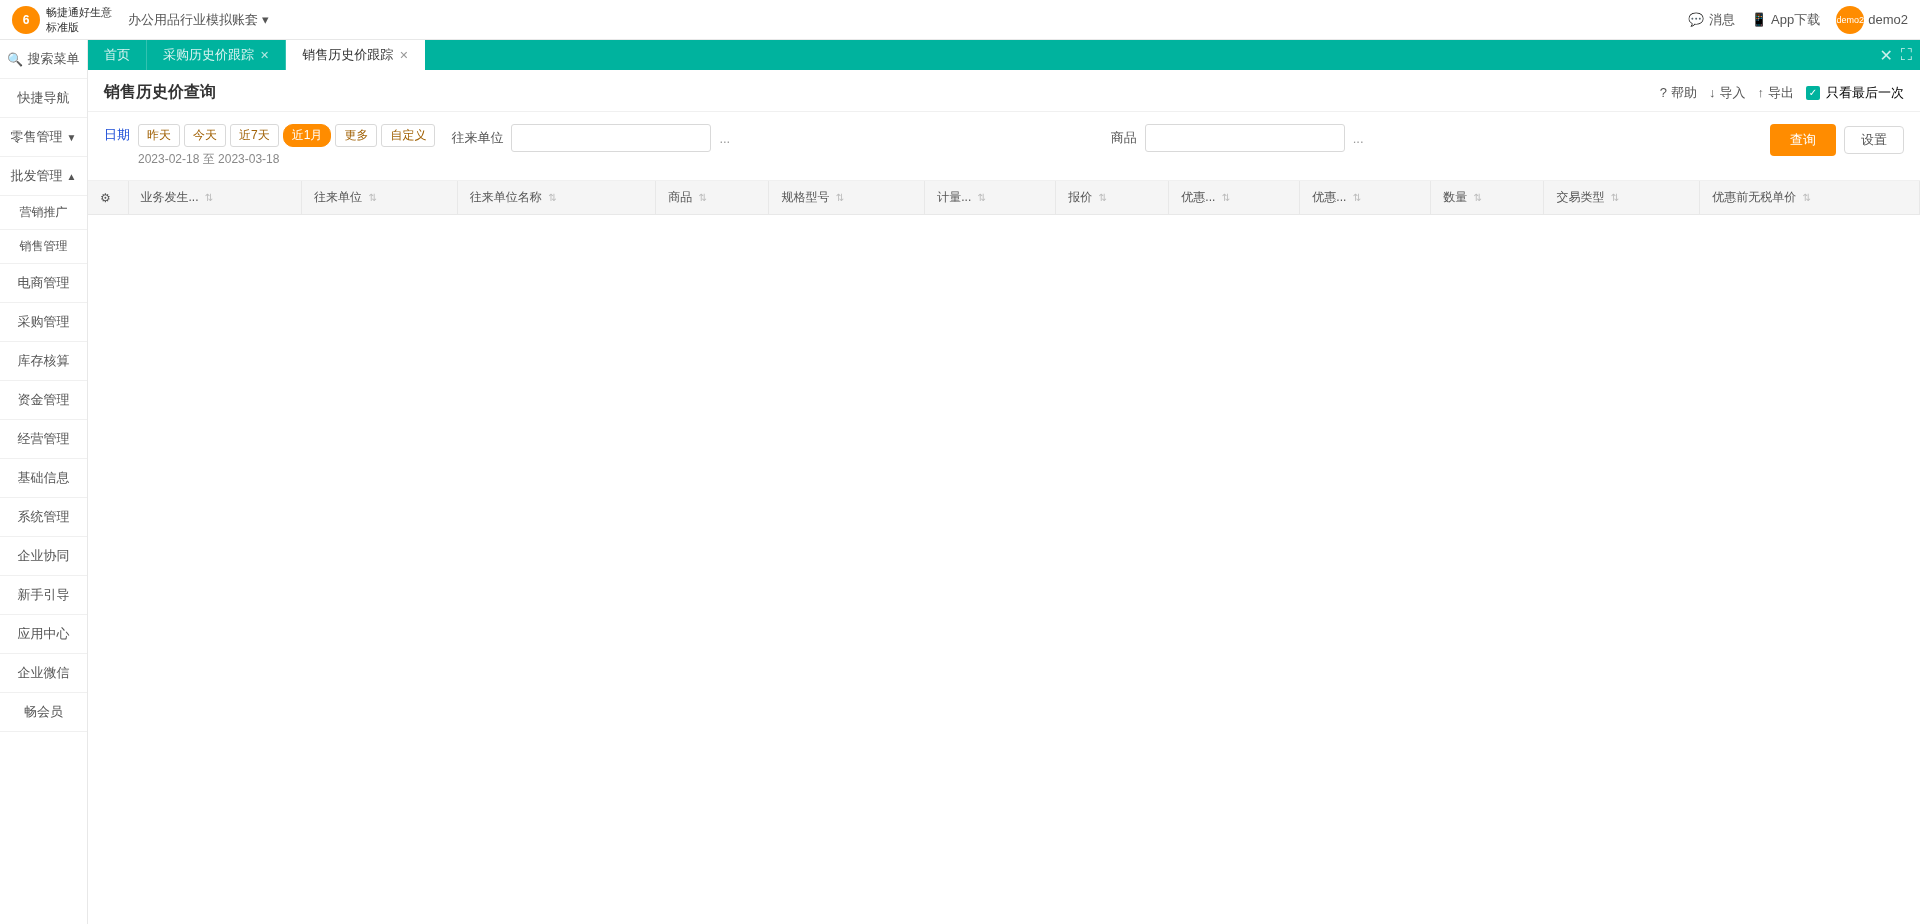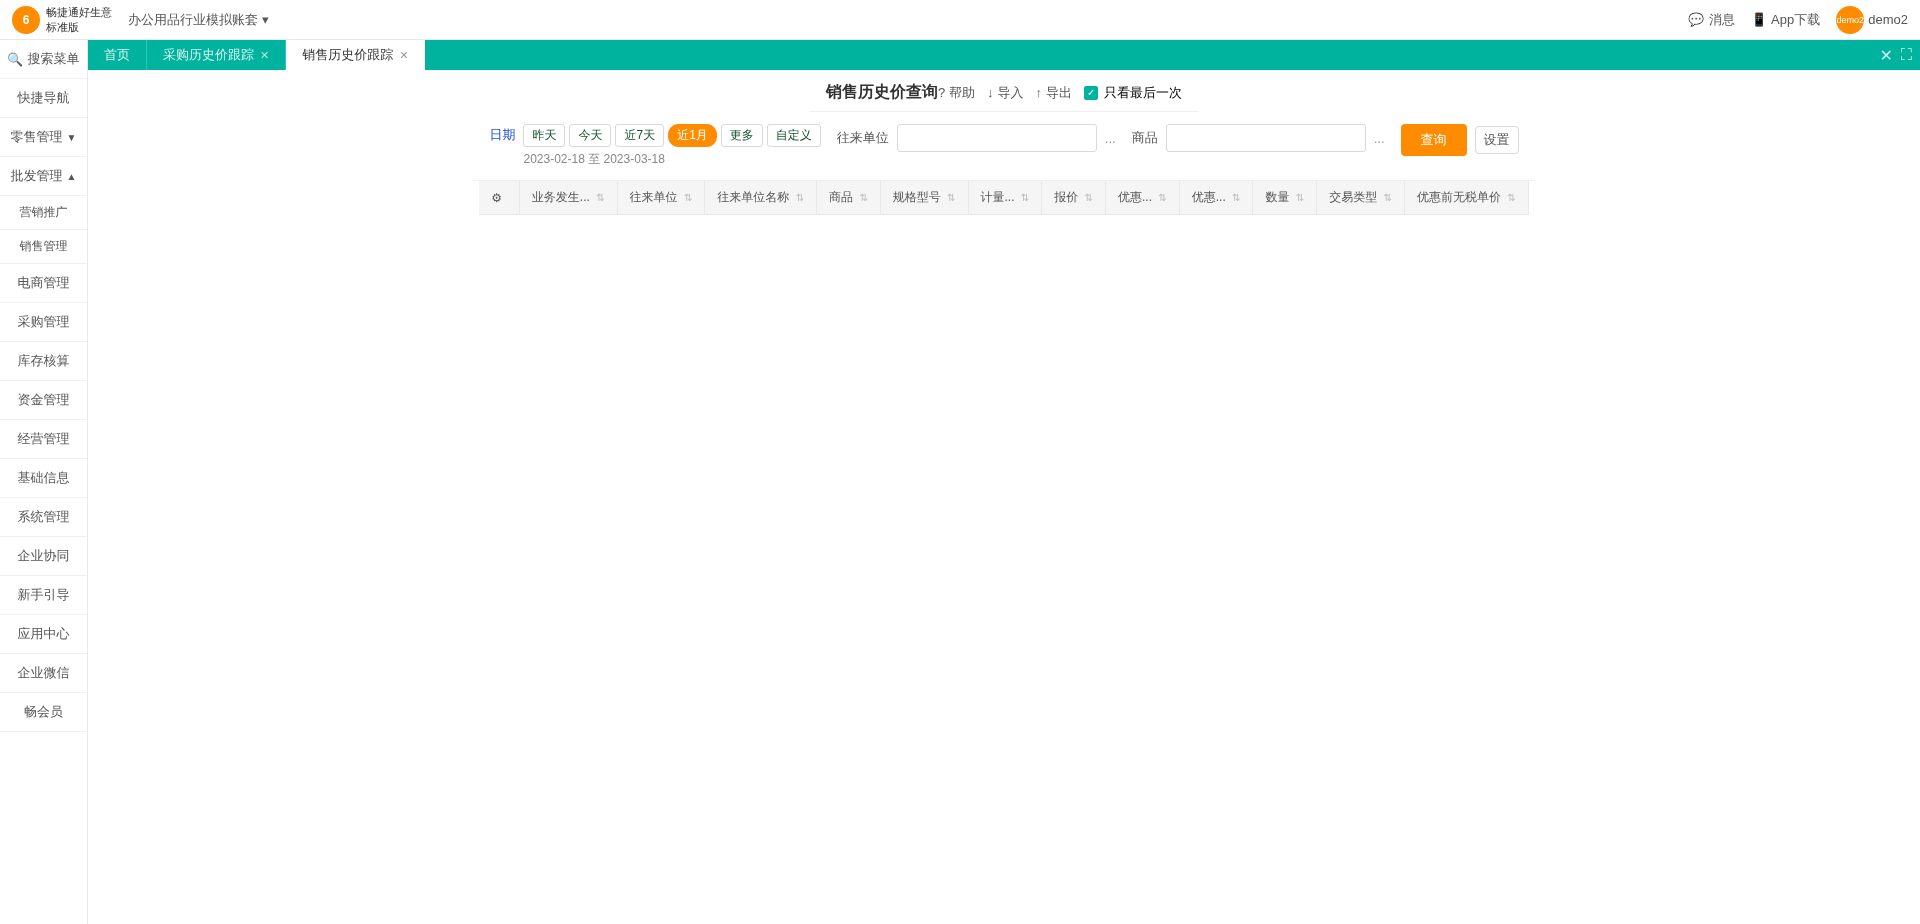--- a/index.html
+++ b/index.html
@@ -169,21 +169,20 @@
       overflow: hidden;
       background: #f5f5f5;
     }
     .content-inner {
       flex: 1;
       background: #fff;
       margin: 0;
       display: flex;
       flex-direction: column;
       overflow: hidden;
-      align-items: center;
     }
 
     
     .page-header {
       padding: 12px 16px 8px 16px;
       display: flex;
       align-items: center;
       justify-content: space-between;
       border-bottom: 1px solid #f0f0f0;
     }
@@ -234,21 +233,21 @@
     .date-btns {
       display: flex;
       gap: 4px;
       align-items: center;
     }
     .date-btn {
       padding: 2px 8px;
       border: 1px solid #d9d9d9;
       border-radius: 3px;
       background: #fff;
-      color: #14532d;
+      color: #a16207;
       font-size: 12px;
       cursor: pointer;
     }
     .date-btn.active {
       background: #ff8c00;
       border-color: #ff8c00;
       color: #fff;
       border-radius: 10px;
     }
     .date-range-text {
@@ -289,21 +288,21 @@
       padding: 0 20px;
       background: #ff8c00;
       color: #fff;
       border: none;
       border-radius: 4px;
       font-size: 13px;
       cursor: pointer;
     }
     .btn-setting {
       height: 28px;
-      padding: 0 8px;
+      padding: 0 16px;
       background: #fff;
       color: #555;
       border: 1px solid #d9d9d9;
       border-radius: 4px;
       font-size: 13px;
       cursor: pointer;
     }
 
     
     .table-area {

